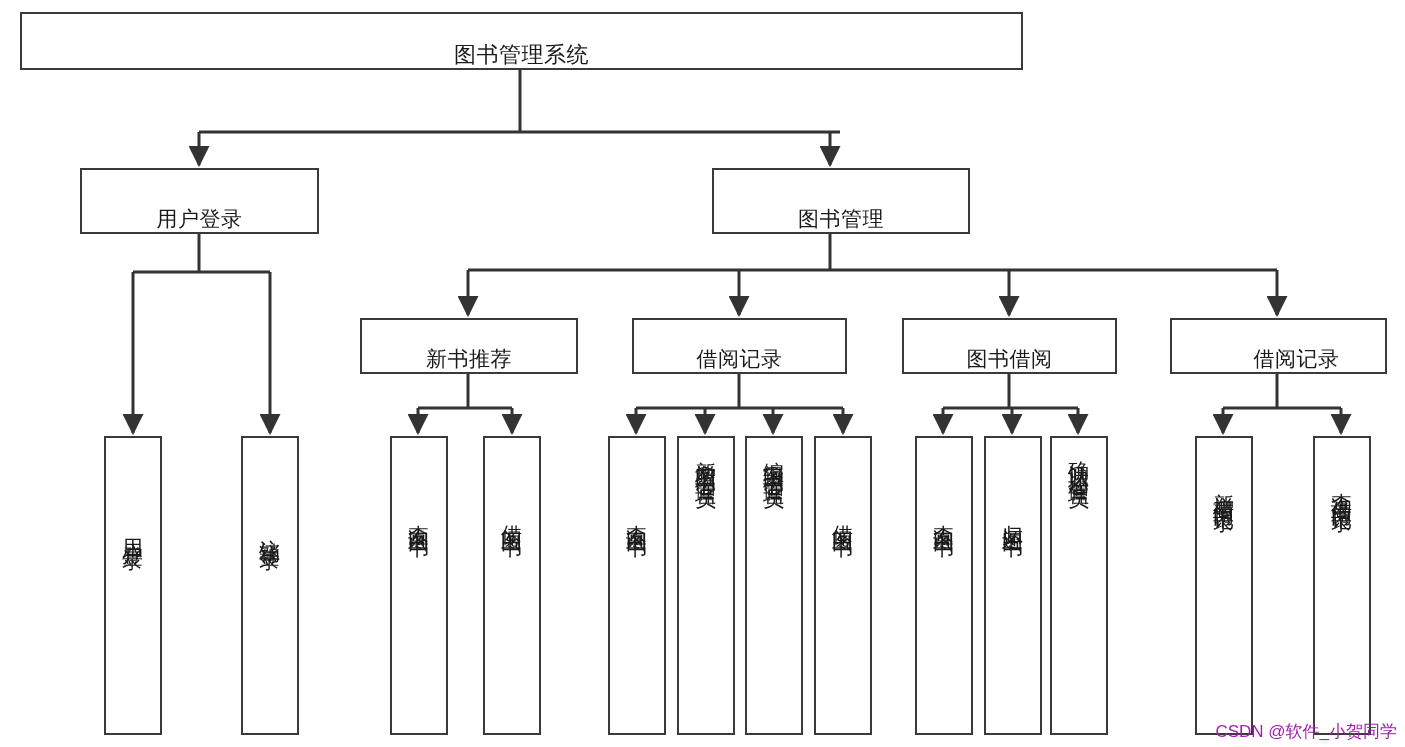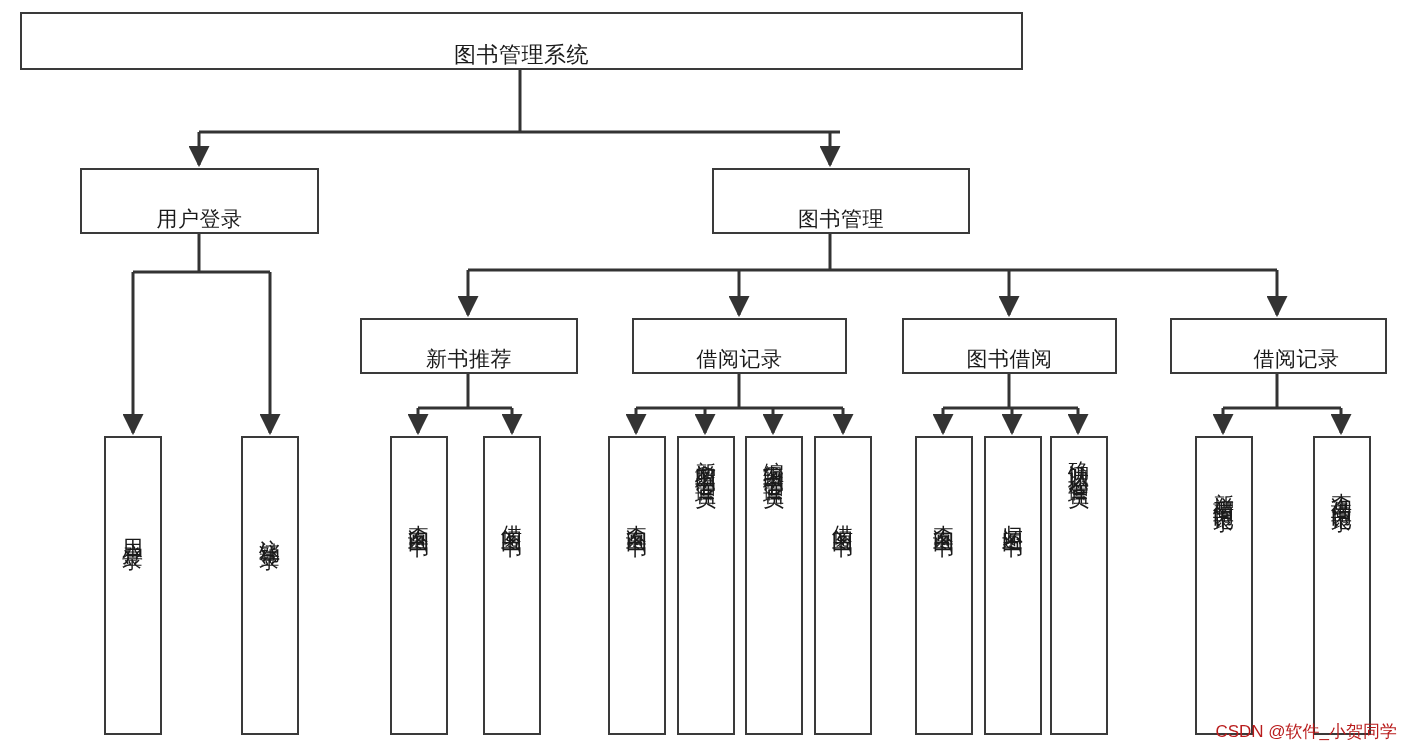--- a/index.html
+++ b/index.html
@@ -62,21 +62,21 @@
     text-orientation: upright;
     letter-spacing: 4px;
     line-height: 1;
     white-space: nowrap;
   }
   #watermark {
     position: absolute;
     right: 8px;
     bottom: 4px;
     font-size: 17px;
-    color: #b91c1c;
+    color: #a21caf;
     z-index: 20;
     white-space: nowrap;
     user-select: none;
   }
 </style>
 </head>
 <body>
 
 <div id="diagram-root">
 

